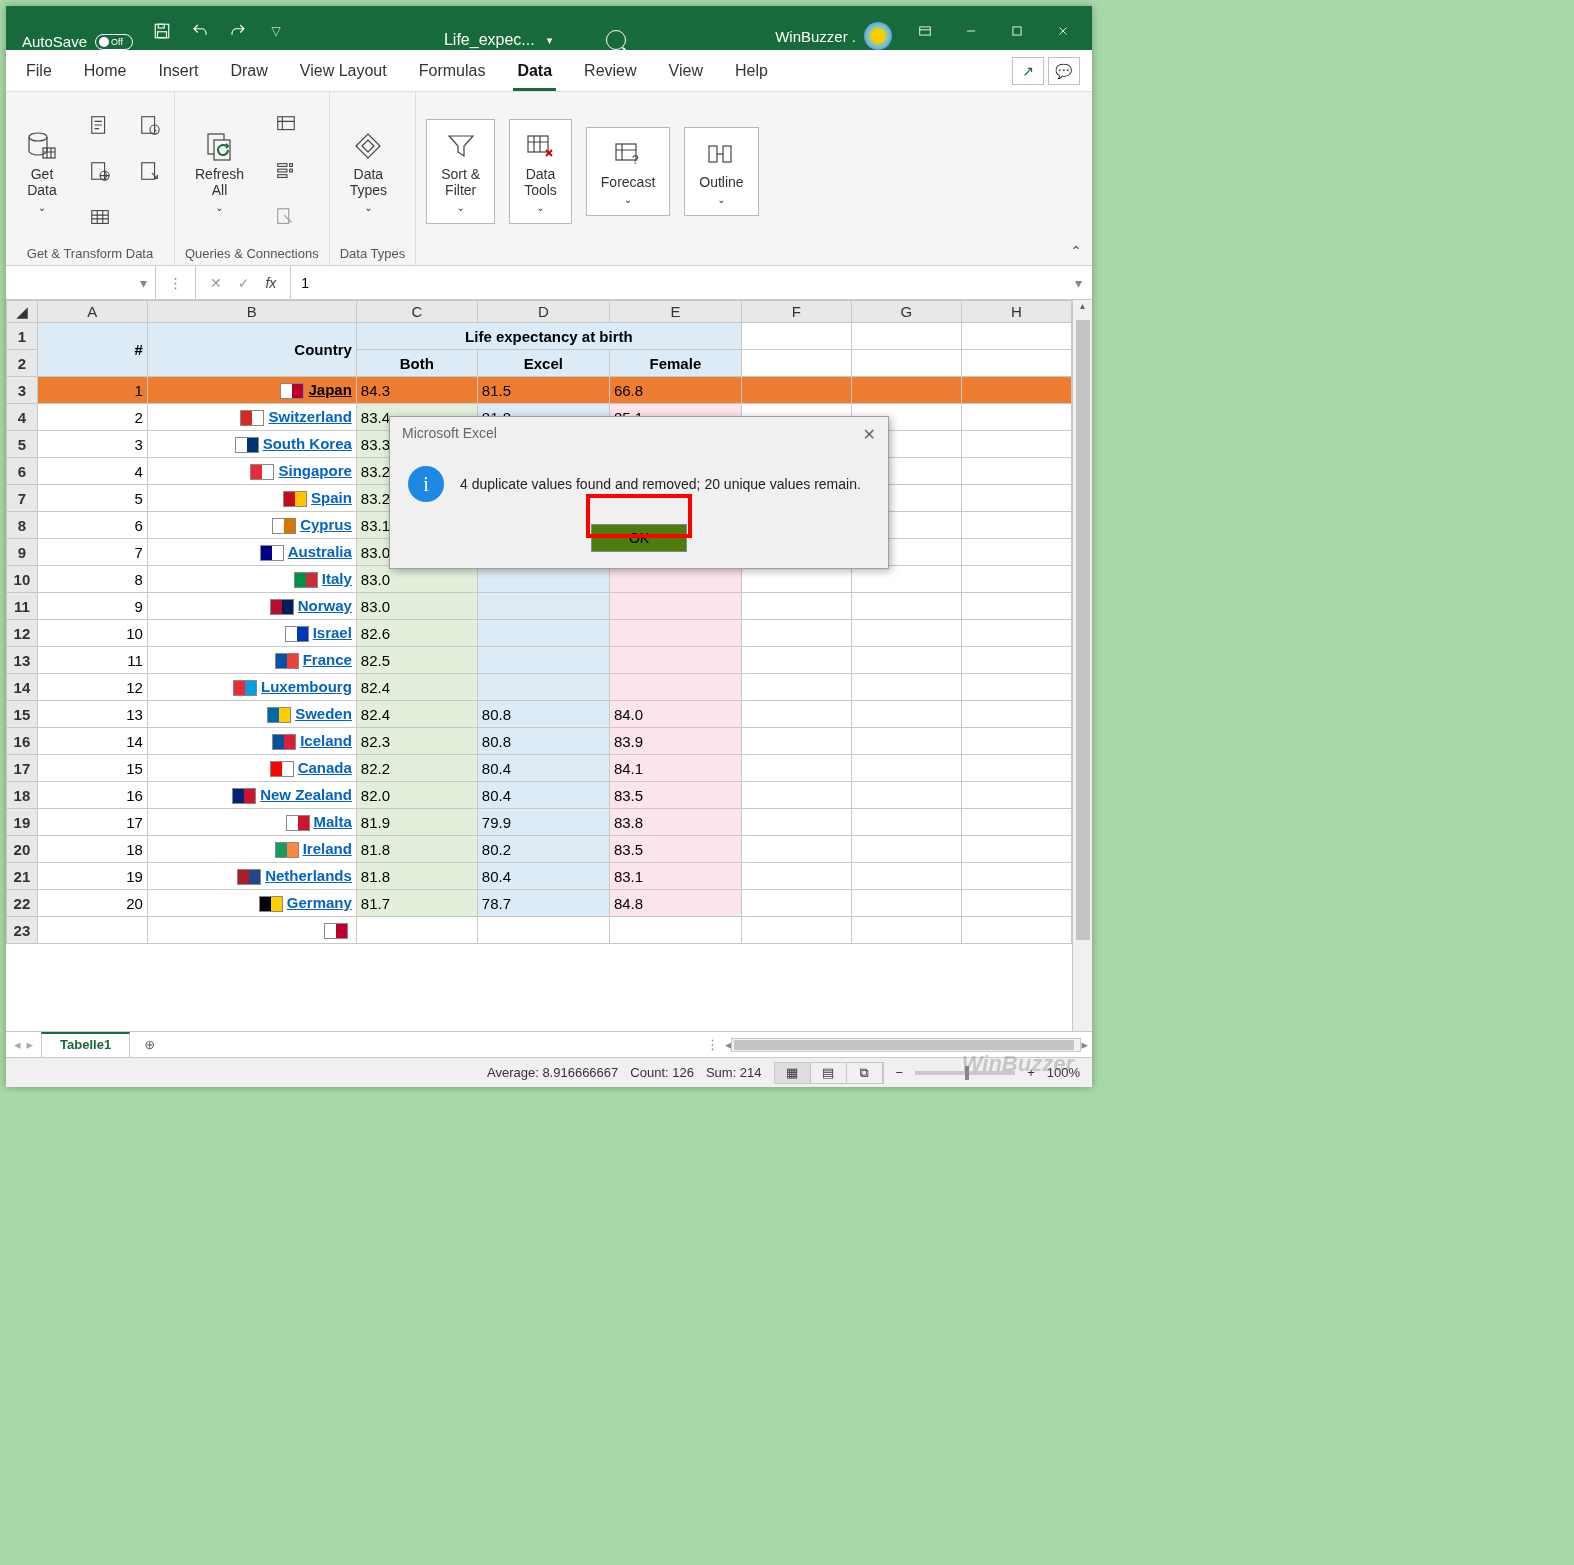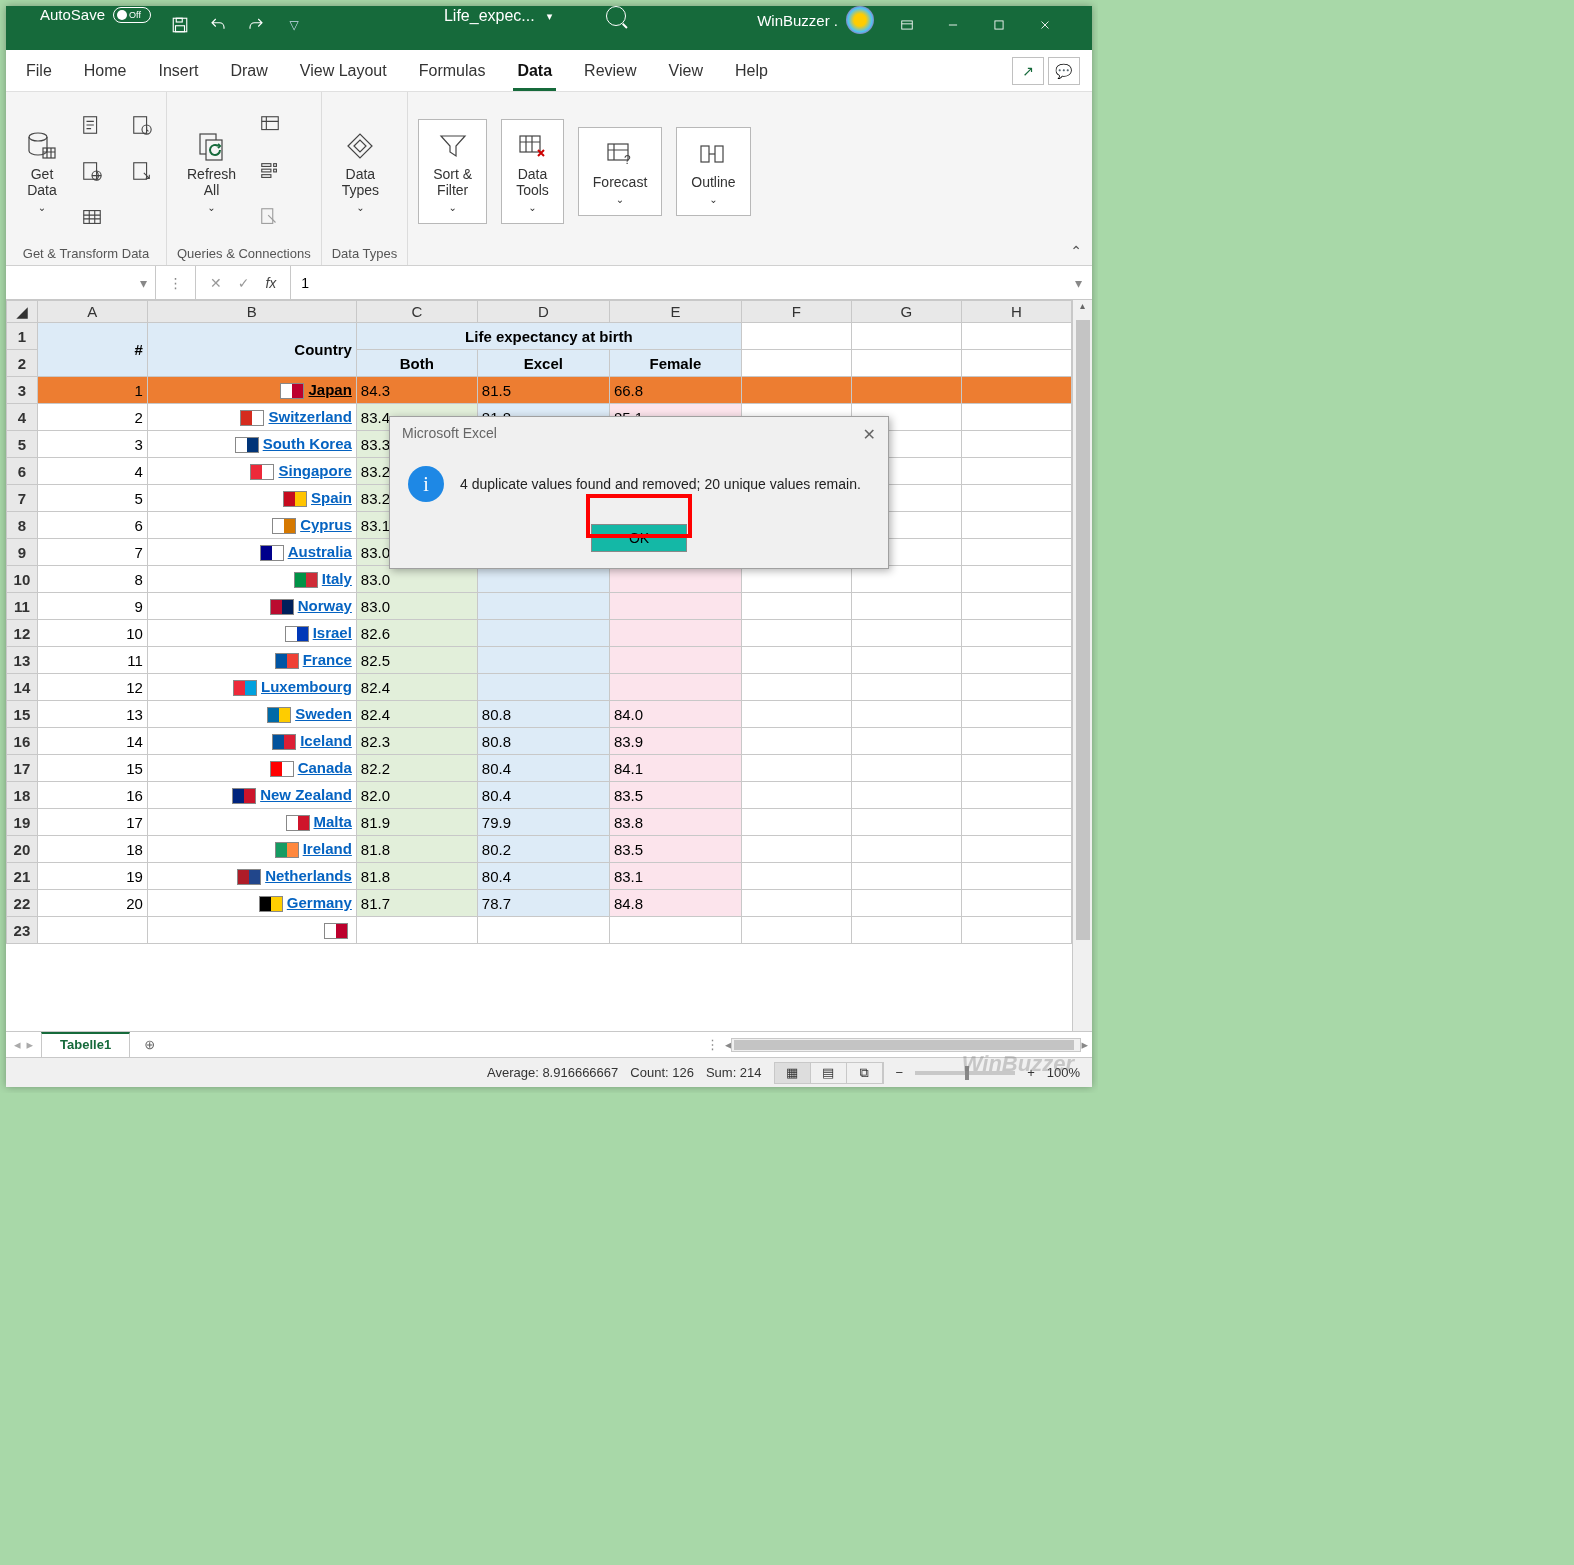--- a/index.html
+++ b/index.html
@@ -1,20 +1,20 @@
 <!DOCTYPE html>
 <html><head>
 <meta charset="utf-8">
 <style>
   * { box-sizing: border-box; }
   html, body { margin:0; padding:0; font-family: "Segoe UI", Arial, sans-serif; font-size:14px; }
   body { background:#a8d8a8; width:1098px; height:1093px; position:relative; }
   .excel-window { position:absolute; top:6px; left:6px; right:6px; bottom:6px; background:#fff; box-shadow:0 0 8px rgba(0,0,0,.3); display:flex; flex-direction:column; }
   
-  .titlebar { background:#166a3b; height:44px; display:flex; align-items:flex-start; color:#fff; padding:0 24px; }
+  .titlebar { background:#166a3b; height:44px; display:flex; align-items:flex-end; color:#fff; padding:0 6px; }
   .autosave { display:flex; align-items:center; font-size:15px; padding:0 10px; }
   .autosave .pill { width:38px; height:16px; border:1.5px solid #fff; border-radius:10px; margin-left:8px; display:flex; align-items:center; padding:0 3px; font-size:9px; }
   .autosave .pill .dot { width:10px; height:10px; background:#fff; border-radius:50%; margin-right:2px;}
   .title-icon { width:38px; height:38px; display:flex; align-items:center; justify-content:center; color:#fff; font-size:18px;}
   .title-icon svg { width:18px; height:18px; fill:none; stroke:#fff; stroke-width:1.5;}
   .title-center { flex:1; display:flex; align-items:center; justify-content:center; gap:12px; }
   .fname { font-size:16px; }
   .search-circle { width:20px; height:20px; border:1.5px solid #fff; border-radius:50%; position:relative;}
   .search-circle::after{content:'';position:absolute;width:6px;height:1.5px;background:#fff;bottom:-1px;right:-3px;transform:rotate(45deg);}
   .user { display:flex; align-items:center; gap:8px; font-size:15px;}
@@ -25,21 +25,21 @@
   
   .menubar { height:42px; background:#fff; display:flex; align-items:center; padding:0 4px; border-bottom:1px solid #e0e0e0;}
   .menu-item { padding:0 16px; font-size:16px; color:#333; height:100%; display:flex; align-items:center; position:relative;}
   .menu-item.active { font-weight:600; color:#111;}
   .menu-item.active::after { content:''; position:absolute; bottom:0; left:12px; right:12px; height:3px; background:#166a3b;}
   .menubar .right { margin-left:auto; display:flex; gap:4px; padding-right:8px;}
   .small-btn { width:32px;height:28px;border:1px solid #c0c0c0;display:flex;align-items:center;justify-content:center;font-size:14px;color:#166a3b;}
   
   .ribbon { background:#f5f5f5; border-bottom:1px solid #d0d0d0; height:174px; display:flex; position:relative;}
   .rgroup { border-right:1px solid #dcdcdc; padding:6px 10px 4px; display:flex; flex-direction:column;}
-  .rgroup .body { flex:1; display:flex; align-items:center; gap:10px;}
+  .rgroup .body { flex:1; display:flex; align-items:center; gap:18px;}
   .rgroup .label { text-align:center; font-size:13px; color:#555; padding-top:2px;}
   .rbtn { display:flex; flex-direction:column; align-items:center; gap:4px; padding:6px 10px; font-size:14px; color:#333;}
   .rbtn .caret { font-size:10px;}
   .rbtn.boxed { border:1px solid #b8b8b8; background:#fff; padding:10px 14px;}
   .rbtn svg, .ricon svg { width:32px;height:32px;fill:none;stroke:#444;stroke-width:1.2;}
   .minigrid { display:grid; grid-template-columns:auto auto; gap:18px 22px; }
   .ricon { width:28px;height:28px;display:flex;align-items:center;justify-content:center;}
   .ricon svg{width:22px;height:22px;}
   .collapse { position:absolute;right:10px;bottom:6px;font-size:14px;color:#555;}
   
@@ -86,21 +86,21 @@
   .zoomslider{width:100px;height:4px;background:#c8c8c8;position:relative;}
   .zoomslider::after{content:'';position:absolute;width:4px;height:14px;background:#888;left:50%;top:-5px;}
   .watermark{position:absolute;right:18px;bottom:10px;font-size:22px;font-weight:700;color:rgba(120,120,120,.35);font-style:italic;}
   
   .dialog{position:absolute;top:410px;left:383px;width:500px;background:#f0f0f0;border:1px solid #a0a0a0;box-shadow:2px 2px 8px rgba(0,0,0,.3);}
   .dialog .dtitle{padding:8px 12px;color:#666;font-size:14px;display:flex;}
   .dialog .dtitle .x{margin-left:auto;font-size:16px;color:#666;}
   .dialog .dbody{display:flex;align-items:center;padding:14px 18px;gap:16px;font-size:14px;color:#222;}
   .info-icon{width:36px;height:36px;border-radius:50%;background:#1e88e5;color:#fff;display:flex;align-items:center;justify-content:center;font-size:20px;font-family:Georgia;}
   .dialog .dfoot{padding:8px 0 16px;display:flex;justify-content:center;}
-  .dialog .ok{width:96px;height:28px;background:#14b8a6;border:1px solid #888;font-size:14px;}
+  .dialog .ok{width:96px;height:28px;background:#4d7c0f;border:1px solid #888;font-size:14px;}
   .ok-highlight{position:absolute;border:4px solid #ff0000;top:488px;left:580px;width:106px;height:44px;pointer-events:none;}
 </style>
 </head>
 <body>
 
 <div class="excel-window">
 
   <div class="titlebar">
     <div class="autosave">
       <span>AutoSave</span>

